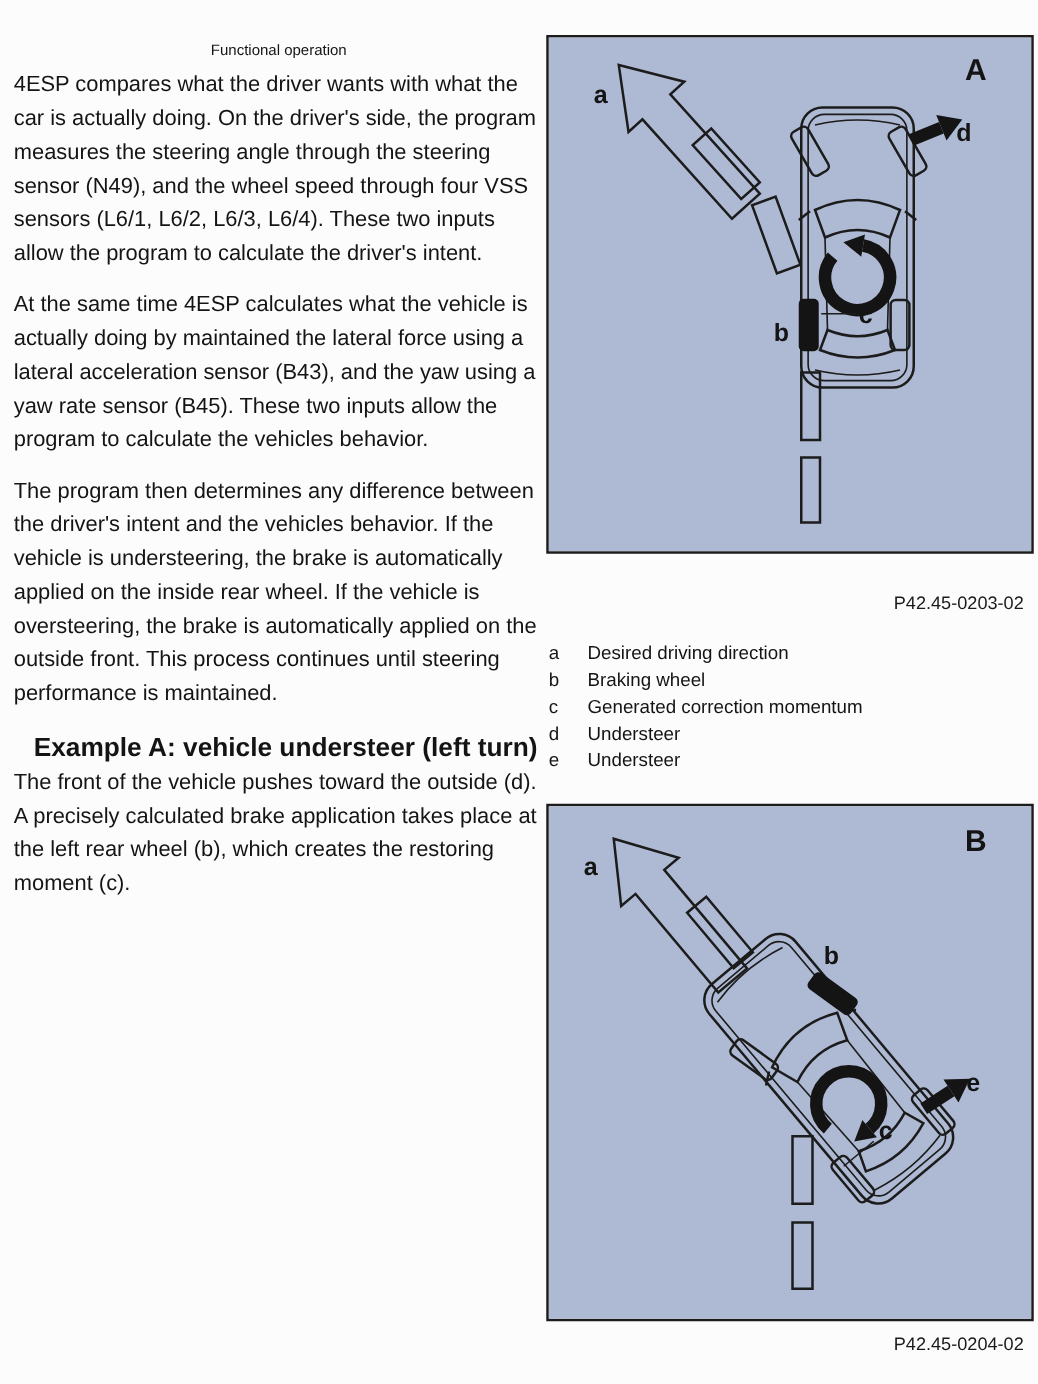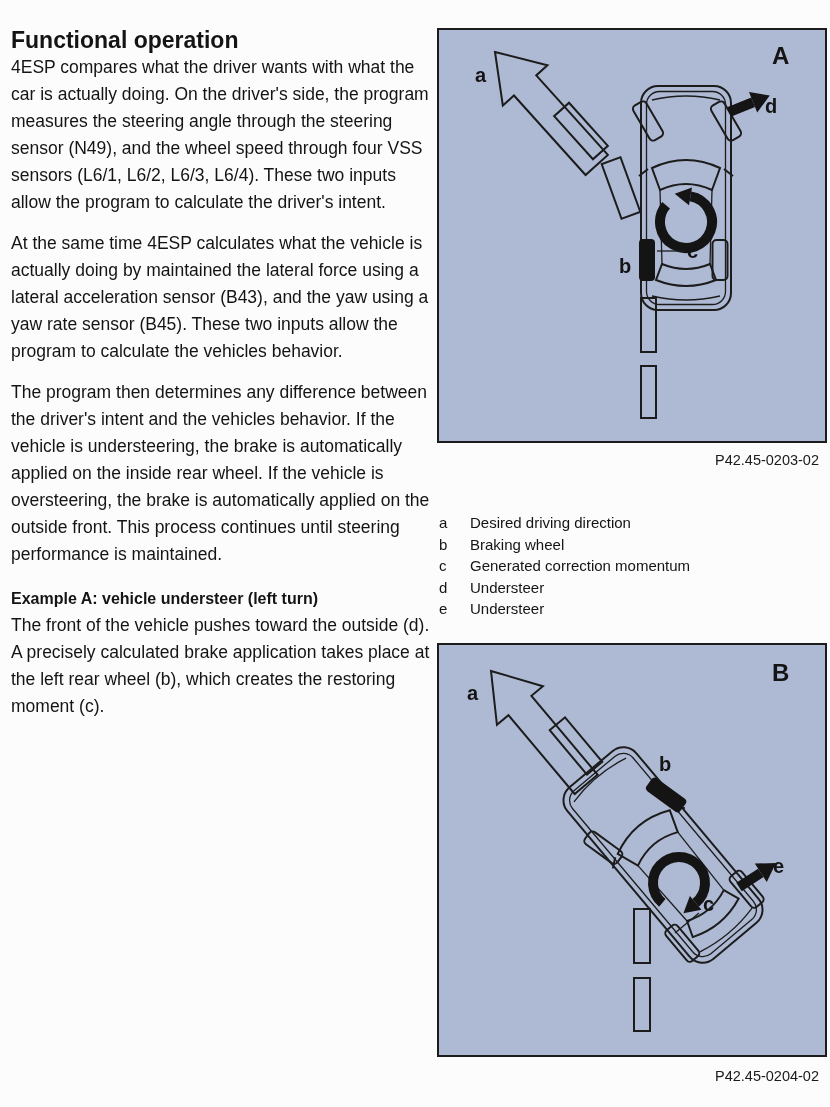--- a/index.html
+++ b/index.html
@@ -4,37 +4,37 @@
 <style>
   html,body{margin:0;padding:0;}
   body{
     width:830px;height:1107px;position:relative;background:#fcfcfc;
     font-family:"Liberation Sans",sans-serif;color:#141414;overflow:hidden;
   }
   .text-col{
     position:absolute;left:11px;top:27px;width:424px;
     font-size:17.5px;line-height:27px;
   }
-  .text-col h1{font-size:23px;line-height:27px;font-weight:bold;margin:0;}
+  .text-col h1{font-size:12px;line-height:27px;font-weight:normal;margin:0;text-align:center;}
   .text-col p{margin:0 0 14px 0;}
-  .example h2{font-size:16px;line-height:27px;font-weight:bold;margin:17px 0 0 0;}
+  .example h2{font-size:21px;line-height:27px;font-weight:bold;margin:17px 0 0 16px;}
   .figure{
     position:absolute;left:437px;width:390px;
     border:2px solid #1c1c1c;box-sizing:border-box;
   }
   .fig-a{top:28px;height:415px;}
   .fig-b{top:643px;height:414px;}
   .figure svg{display:block;width:100%;height:100%;}
   .figure text{font-family:"Liberation Sans",sans-serif;font-weight:bold;font-size:20px;fill:#141414;}
   .figure text.panel-label{font-size:24px;}
   .caption{
     position:absolute;left:437px;width:382px;text-align:right;
     font-size:14.5px;color:#1a1a1a;
   }
-  .cap-a{top:452px;}
+  .cap-a{top:475px;}
   .cap-b{top:1068px;}
   .legend{position:absolute;left:439px;top:512px;font-size:15px;line-height:21.5px;}
   .legend-row{display:flex;}
   .legend-key{width:31px;flex:0 0 31px;}
   .outline{fill:none;stroke:#1c1c1c;stroke-width:2;}
   .thin{fill:none;stroke:#1c1c1c;stroke-width:1.3;}
   .solid{fill:#141414;stroke:none;}
   .rot{fill:none;stroke:#141414;stroke-width:10;}
 </style>
 </head>

